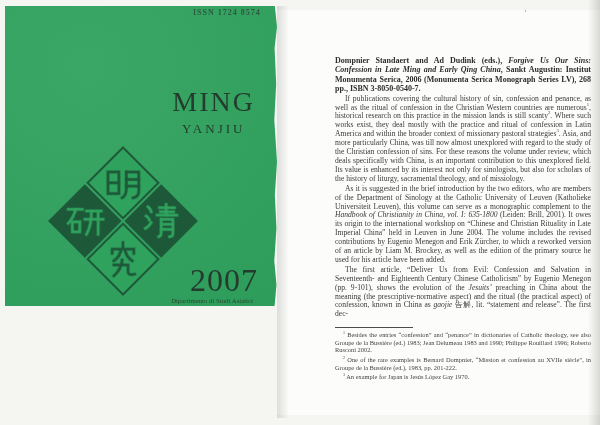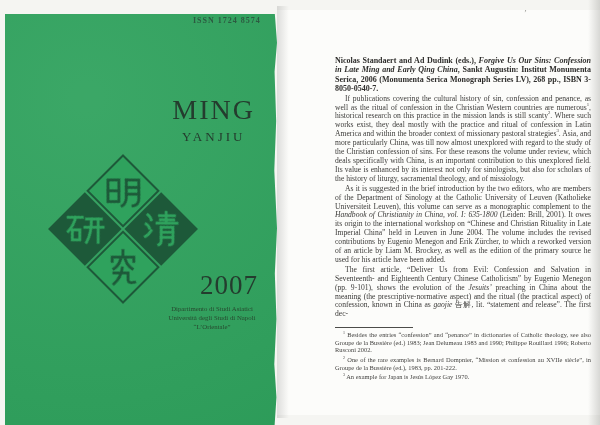--- a/index.html
+++ b/index.html
@@ -12,21 +12,21 @@
   html,body{width:600px;height:425px;}
   body{
     position:relative;
     width:600px;height:425px;
     background:#f5f5f2;
     font-family:"Liberation Serif", serif;
     overflow:hidden;
   }
   
   .cover{
-    position:absolute;left:5px;top:14px;width:272px;height:412px;
+    position:absolute;left:5px;top:6px;width:272px;height:300px;
     background:
       radial-gradient(circle at 30% 20%, rgba(255,255,255,0.06), rgba(0,0,0,0.04)),
       var(--green);
     clip-path:polygon(0 0,99.2% 0,100% 7%,99.1% 14%,99.7% 26%,99.0% 38%,100% 52%,
                       99.2% 63%,99.8% 74%,99.0% 85%,99.8% 93%,99.1% 100%,0 100%);
   }
   .issn{
     position:absolute;left:188px;top:2px;
     font-size:8px;letter-spacing:1px;color:#2d5a41;font-weight:bold;
     filter:blur(0.2px);
@@ -44,21 +44,21 @@
     display:grid;grid-template-columns:1fr 1fr;grid-template-rows:1fr 1fr;gap:2px;
     filter:blur(0.2px);
   }
   .seal .cell{display:flex;align-items:center;justify-content:center;}
   .seal .light{background:var(--green);border:2.5px solid var(--seal-dark);color:var(--seal-dark);}
   .seal .dark{background:var(--seal-dark);color:var(--green);}
   .seal svg{width:40px;height:40px;transform:rotate(-45deg);
     fill:none;stroke:currentColor;stroke-width:3.4;stroke-linecap:square;}
   .year{
     position:absolute;right:19px;top:256px;
-    font-size:27px;color:var(--cover-ink);letter-spacing:1px;filter:blur(0.2px);
+    font-size:32px;color:var(--cover-ink);letter-spacing:1px;filter:blur(0.2px);
   }
   .affil{
     position:absolute;left:128px;top:290px;width:158px;text-align:center;
     font-size:6.8px;line-height:9px;color:#27492f;filter:blur(0.3px);
   }
   
   .gutter{
     position:absolute;left:277px;top:6px;width:14px;height:412px;
     background:linear-gradient(to right, rgba(60,60,60,0.16), rgba(0,0,0,0) 85%);
   }
@@ -163,21 +163,21 @@
 
   <div class="affil">
     <div>Dipartimento di Studi Asiatici</div>
     <div>Università degli Studi di Napoli</div>
     <div>“L’Orientale”</div>
   </div>
 </div>
 
 <div class="review">
   <div class="text-col">
-    <p class="heading"><span>Nicolas Standaert and Ad Dudink (eds.), </span><span class="it">Forgive Us Our Sins: Confession in Late Ming and Early Qing China</span><span>, Sankt Augustin: Institut Monumenta Serica, 2006 (Monumenta Serica Monograph Series LV), 268 pp., ISBN 3-8050-0540-7.</span></p>
+    <p class="heading"><span>Dompnier Standaert and Ad Dudink (eds.), </span><span class="it">Forgive Us Our Sins: Confession in Late Ming and Early Qing China</span><span>, Sankt Augustin: Institut Monumenta Serica, 2006 (Monumenta Serica Monograph Series LV), 268 pp., ISBN 3-8050-0540-7.</span></p>
 
     <p class="body-para"><span>If publications covering the cultural history of sin, confession and penance, as well as the ritual of confession in the Christian Western countries are numerous</span><sup>1</sup><span>, historical research on this practice in the mission lands is still scanty</span><sup>2</sup><span>. Where such works exist, they deal mostly with the practice and ritual of confession in Latin America and within the broader context of missionary pastoral strategies</span><sup>3</sup><span>. Asia, and more particularly China, was till now almost unexplored with regard to the study of the Christian confession of sins. For these reasons the volume under review, which deals specifically with China, is an important contribution to this unexplored field. Its value is enhanced by its interest not only for sinologists, but also for scholars of the history of liturgy, sacramental theology, and of missiology.</span></p>
     <p class="body-para"><span>As it is suggested in the brief introduction by the two editors, who are members of the Department of Sinology at the Catholic University of Leuven (Katholieke Universiteit Leuven), this volume can serve as a monographic complement to the </span><span class="it">Handbook of Christianity in China, vol. I: 635-1800</span><span> (Leiden: Brill, 2001). It owes its origin to the international workshop on “Chinese and Christian Rituality in Late Imperial China” held in Leuven in June 2004. The volume includes the revised contributions by Eugenio Menegon and Erik Zürcher, to which a reworked version of an article by Liam M. Brockey, as well as the edition of the primary source he used for his article have been added.</span></p>
     <p class="body-para"><span>The first article, “Deliver Us from Evil: Confession and Salvation in Seventeenth- and Eighteenth Century Chinese Catholicism” by Eugenio Menegon (pp. 9-101), shows the evolution of the </span><span class="it">Jesuits’</span><span> preaching in China about the meaning (the prescriptive-normative aspect) and the ritual (the practical aspect) of confession, known in China as </span><span class="it">gaojie</span><span> 告解, lit. “statement and release”. The first dec-</span></p>
 
     <div class="fn-rule"></div>
 
     <div class="footnote"><sup>1</sup><span> Besides the entries “confession” and “penance” in dictionaries of Catholic theology, see also Groupe de la Bussière (ed.) 1983; Jean Delumeau 1983 and 1990; Philippe Rouillard 1996; Roberto Rusconi 2002.</span></div>
     <div class="footnote"><sup>2</sup><span> One of the rare examples is Bernard Dompnier, “Mission et confession au XVIIe siècle”, in Groupe de la Bussière (ed.), 1983, pp. 201-222.</span></div>
     <div class="footnote"><sup>3</sup><span> An example for Japan is Jesús López Gay 1970.</span></div>

